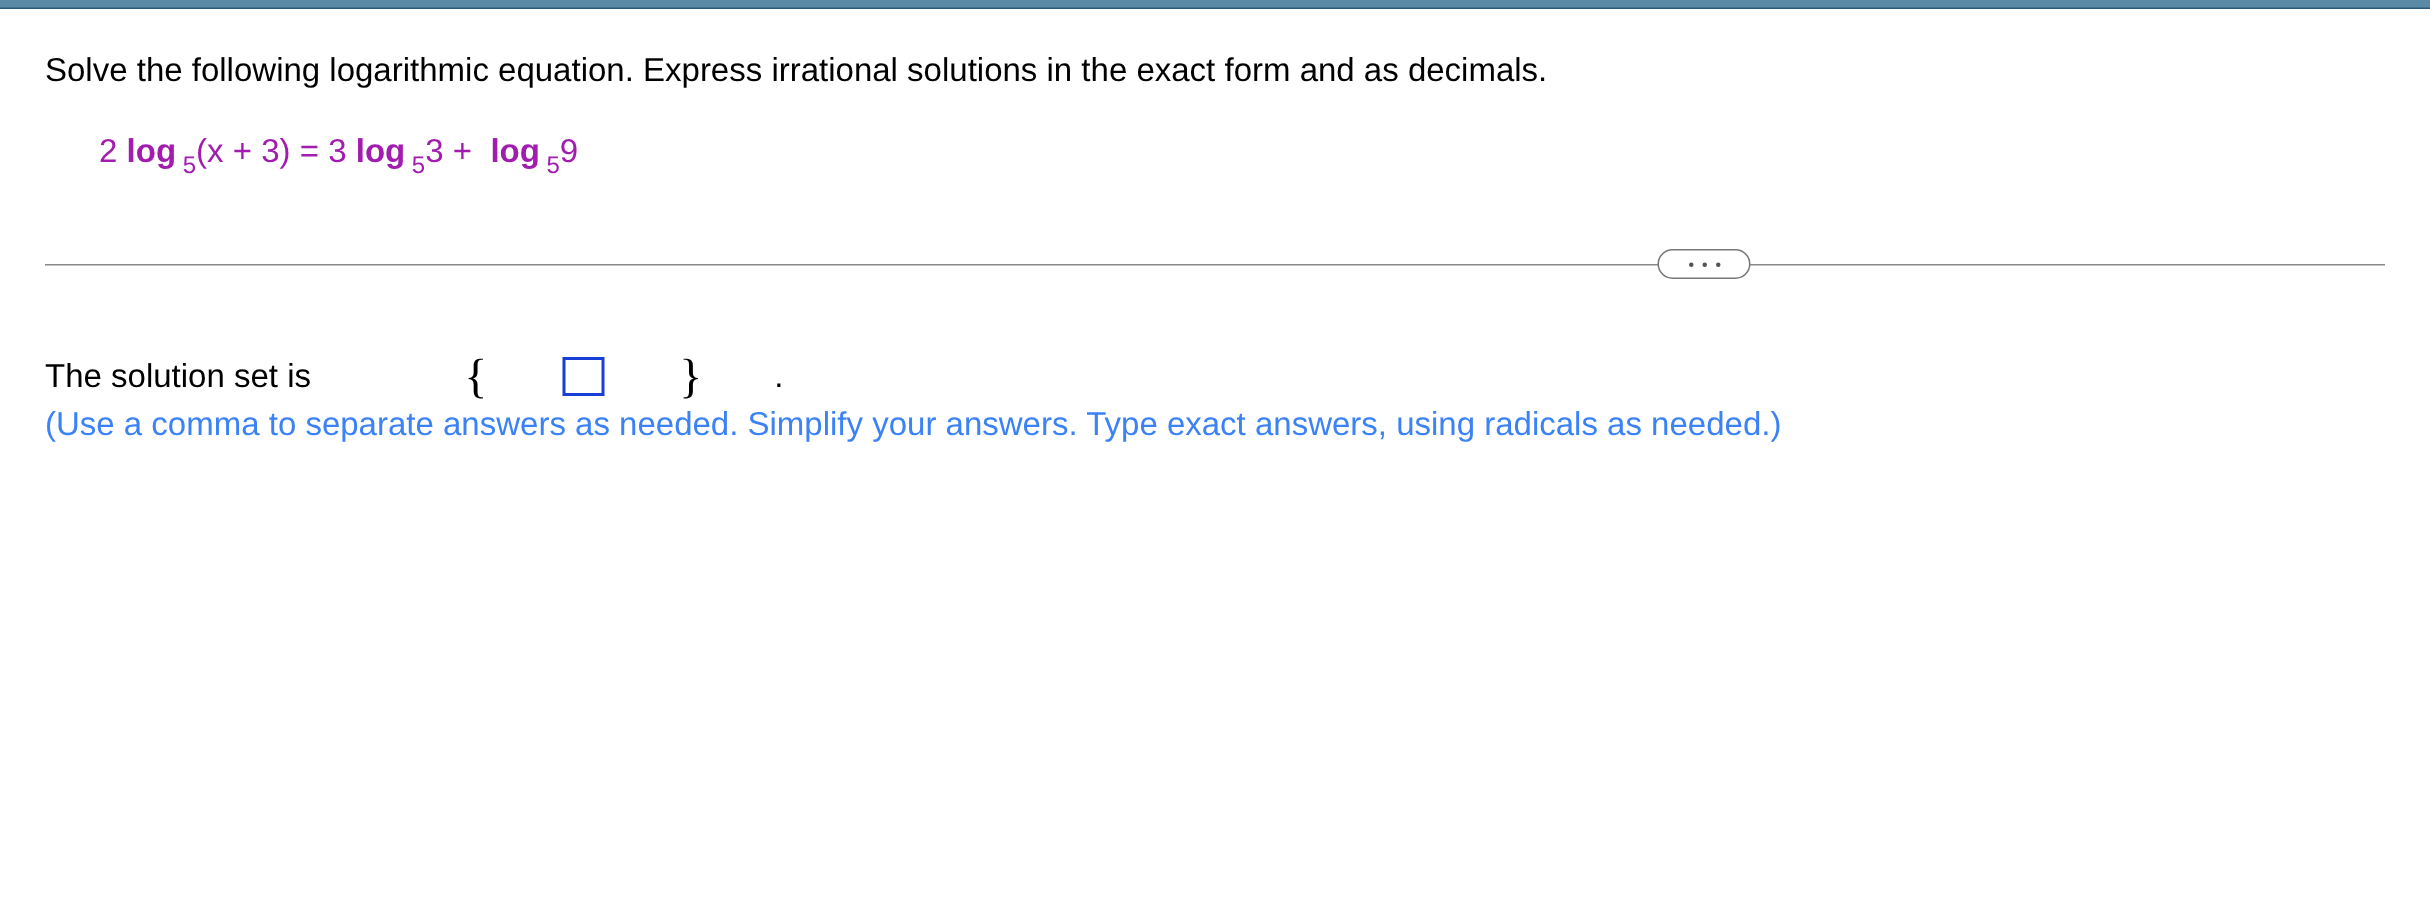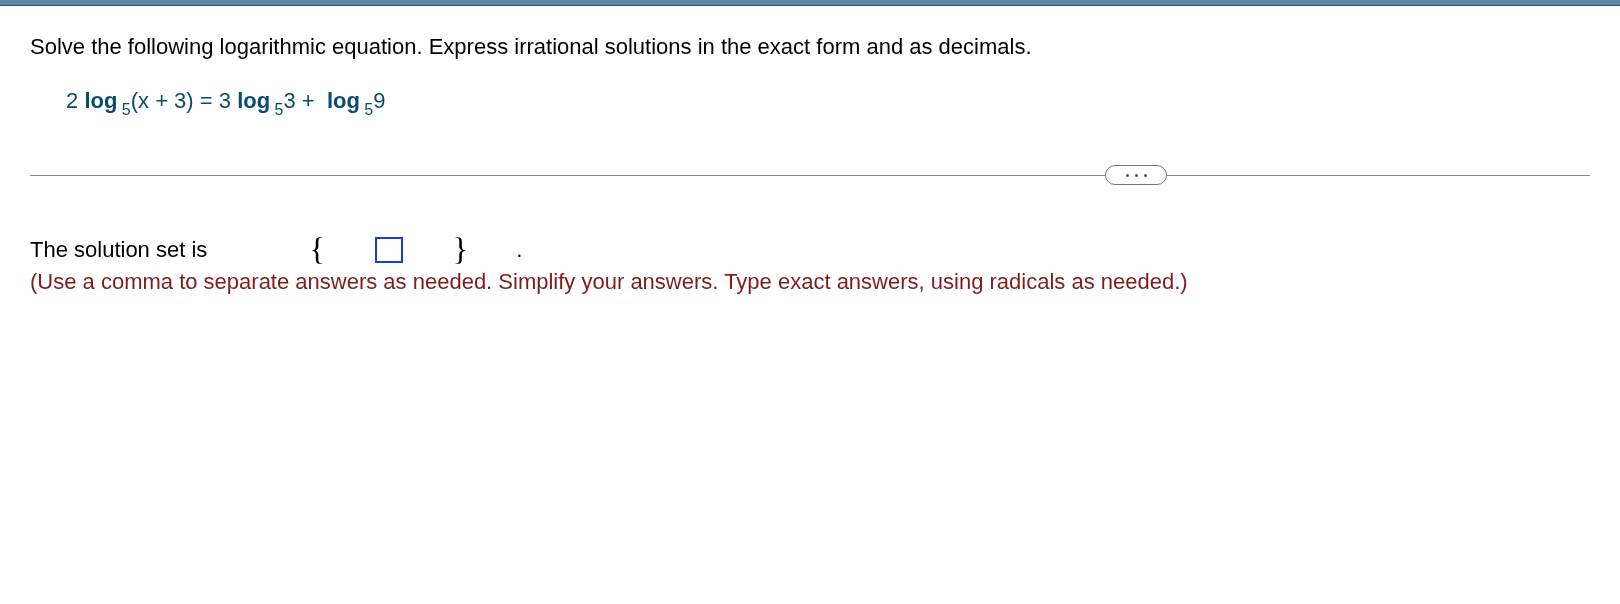--- a/index.html
+++ b/index.html
@@ -20,21 +20,21 @@
   .content {
     padding: 26px 30px 0 30px;
   }
   .instruction {
     font-size: 22px;
     color: #000;
     line-height: 1.35;
   }
   .equation {
     font-size: 22px;
-    color: #0c4a6e;
+    color: #a21caf;
     margin-top: 26px;
     margin-left: 36px;
     white-space: nowrap;
   }
   .eq-bold { font-weight: bold; }
   .sub {
     font-size: 16px;
     vertical-align: sub;
     position: relative;
     top: 2px;
@@ -92,21 +92,21 @@
     display: inline-block;
     width: 28px;
     height: 26px;
     border: 2px solid #1a3fd6;
     background: #fff;
     margin: 0 2px;
     vertical-align: middle;
   }
   .hint {
     font-size: 22px;
-    color: #7f1d1d;
+    color: #3b82f6;
     margin-top: 6px;
   }
 </style>
 </head>
 <body>
 
 <div class="top-bar"></div>
 
 <div class="content">
 

